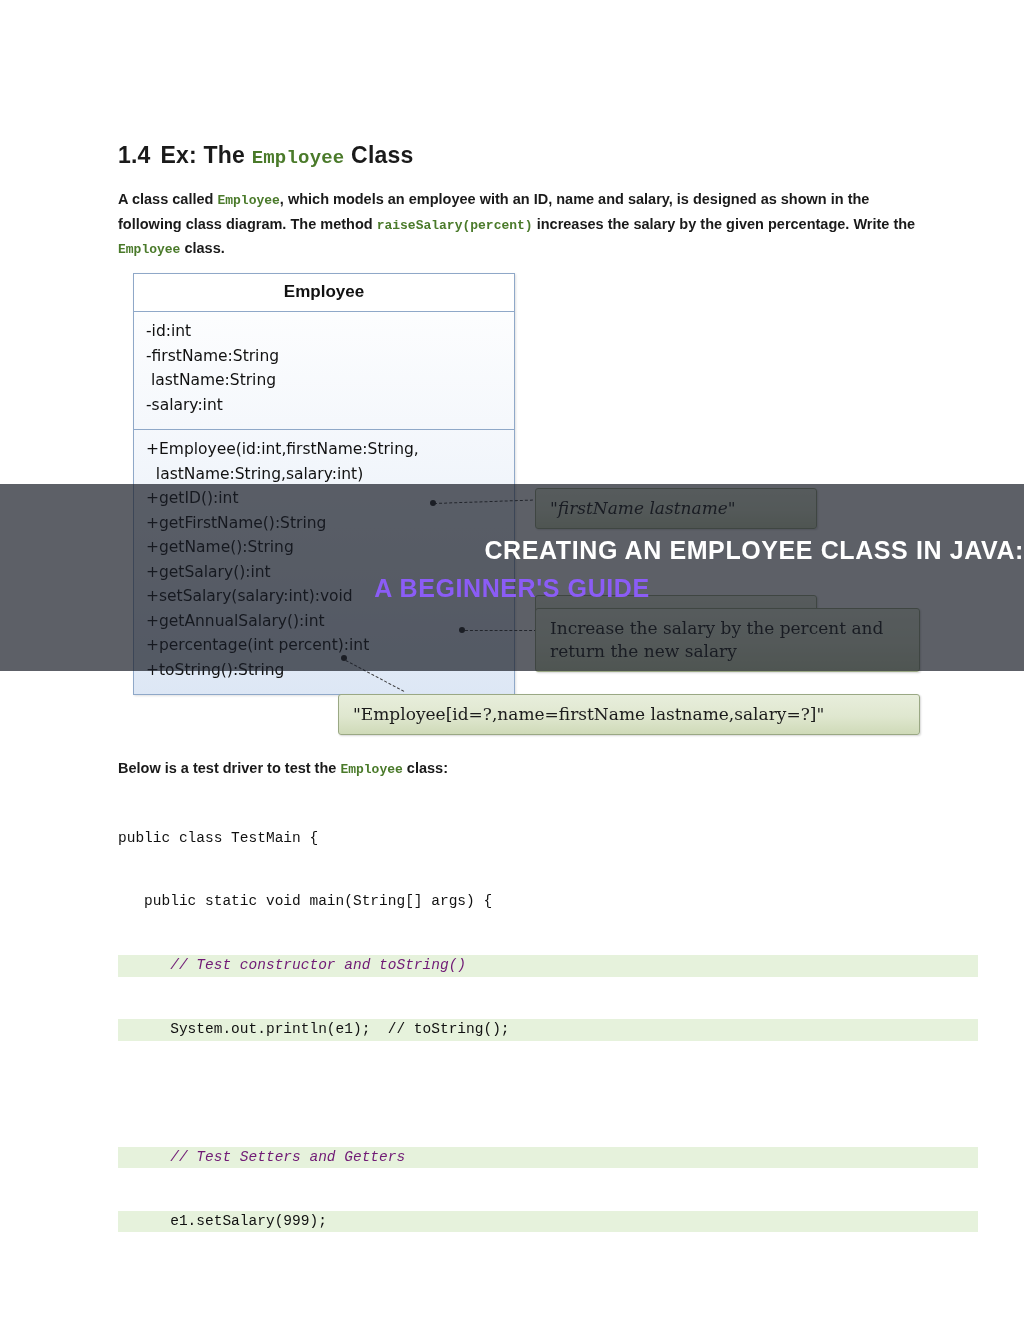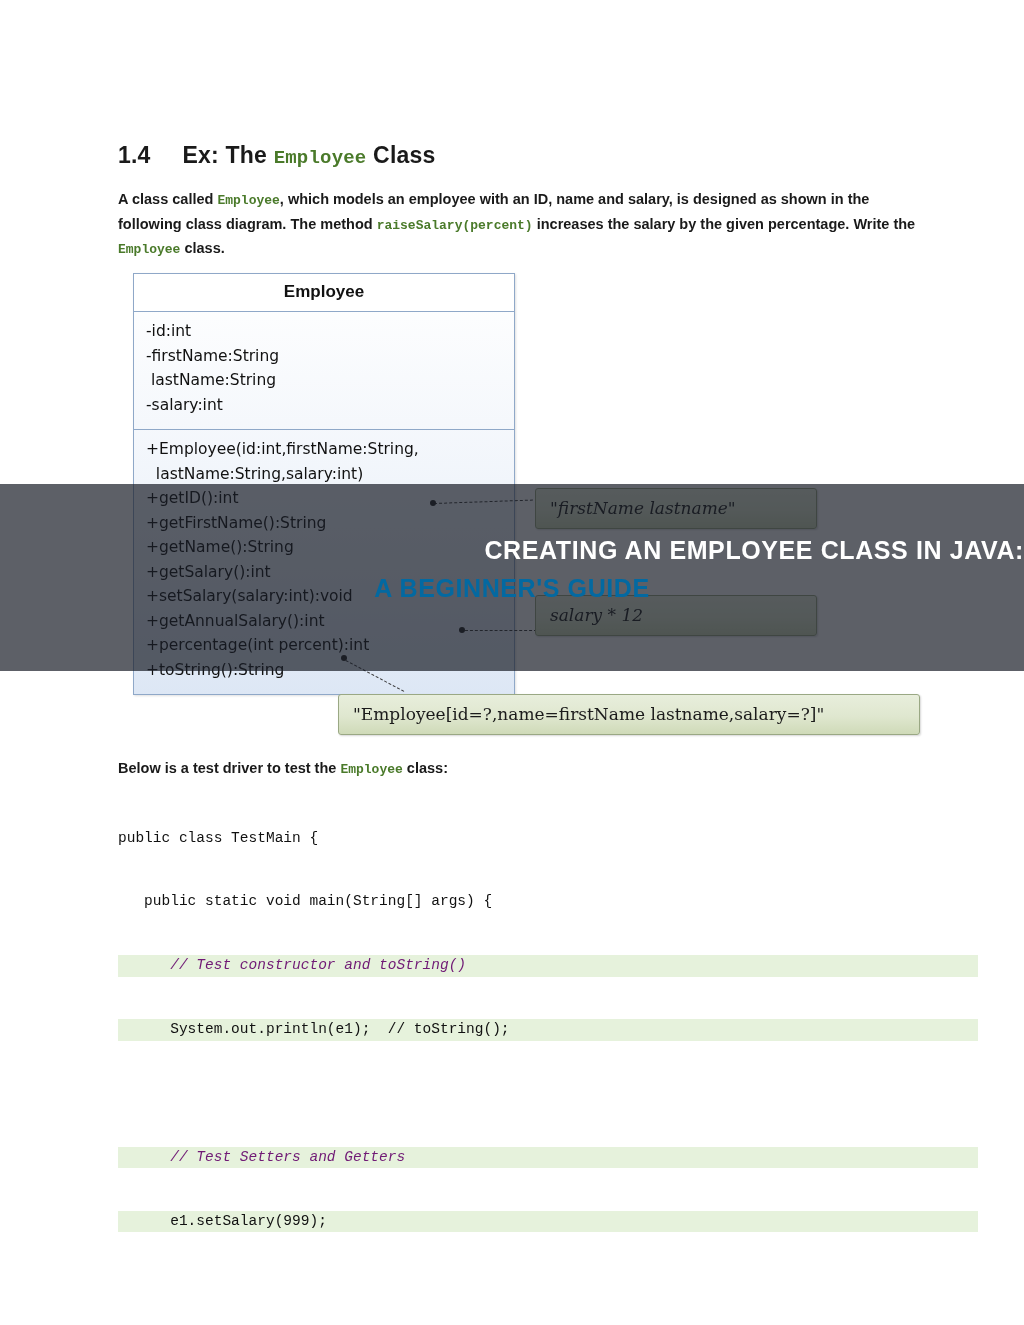--- a/index.html
+++ b/index.html
@@ -23,21 +23,21 @@
   
   .heading {
     position: absolute;
     left: 118px;
     top: 142px;
     font-size: 23px;
     font-weight: bold;
     color: #1a1a1a;
     letter-spacing: 0.2px;
   }
-  .heading .num { margin-right: 32px; }
+  .heading .num { margin-right: 10px; }
   .mono-green {
     font-family: "Liberation Mono", monospace;
     color: #4a7a2a;
     font-weight: bold;
   }
   .heading .mono-green { font-size: 19px; }
 
   
   .intro {
     position: absolute;
@@ -157,21 +157,21 @@
     color: #ffffff;
     font-size: 25px;
     font-weight: bold;
     letter-spacing: 0.6px;
   }
   .overlay-l2 {
     position: absolute;
     width: 100%;
     top: 90px;
     text-align: center;
-    color: #0369a1;
+    color: #8b5cf6;
     font-size: 25px;
     font-weight: bold;
     letter-spacing: 0.6px;
   }
 </style>
 </head>
 <body>
 
 <div class="page">
 
@@ -209,20 +209,21 @@
   <div class="dotbig" style="left:430px; top:500px;"></div>
 
   <div class="leader" style="left:465px; top:630px; width:72px;"></div>
   <div class="dotbig" style="left:459px; top:627px;"></div>
 
   <div class="leader" style="left:346px; top:660px; width:66px; transform: rotate(28deg);"></div>
   <div class="dotbig" style="left:341px; top:655px;"></div>
 
   <div class="callout italic-serif" id="callout-name">"firstName lastname"</div>
   <div class="callout italic-serif" id="callout-salary">salary * 12</div>
+  <div class="callout" id="callout-raise">Increase the salary by the percent and return the new salary</div>
   <div class="callout" id="callout-tostr">"Employee[id=?,name=firstName lastname,salary=?]"</div>
 
   <div class="driver-title"><span>Below is a test driver to test the </span><span class="mono-green">Employee</span><span> class:</span></div>
 
   <div class="code">
     <span class="ln">public class TestMain {</span>
     <span class="ln">   public static void main(String[] args) {</span>
     <span class="ln hl cm">      // Test constructor and toString()</span>
     <span class="ln hl">      System.out.println(e1);  // toString();</span>
     <span class="ln"></span>

